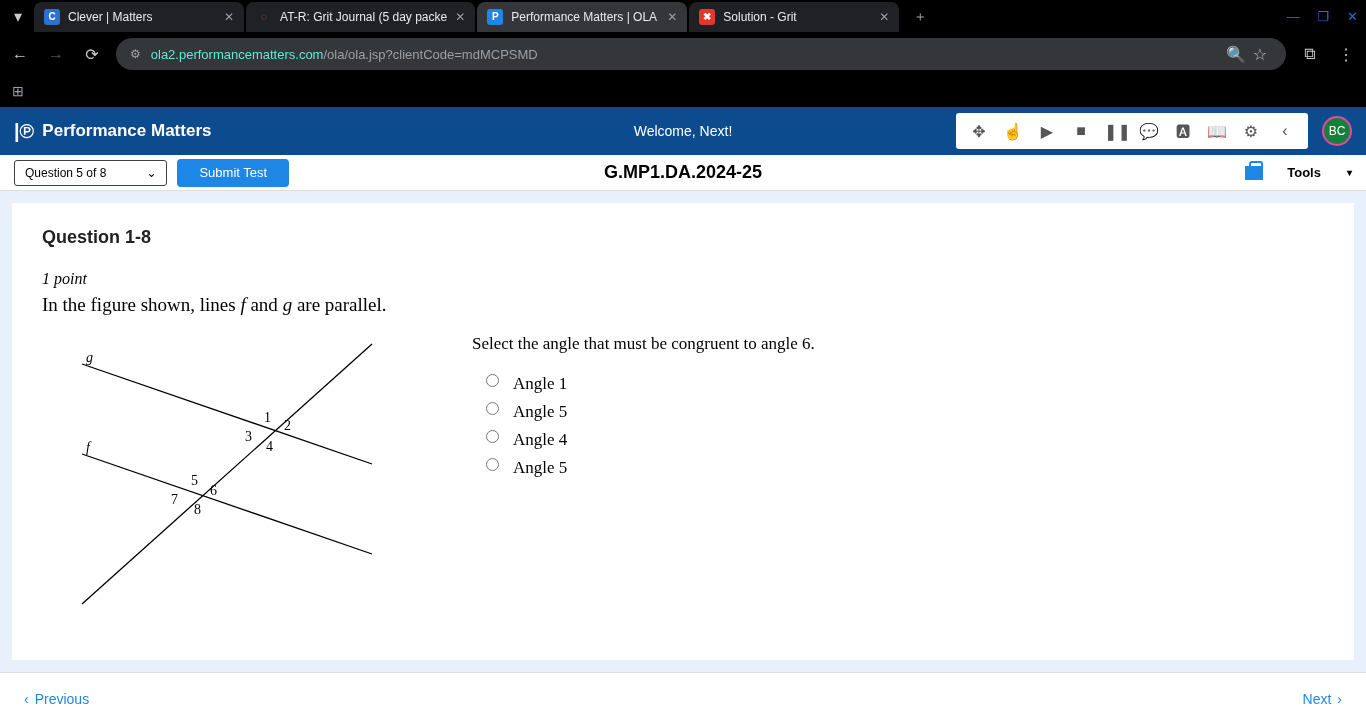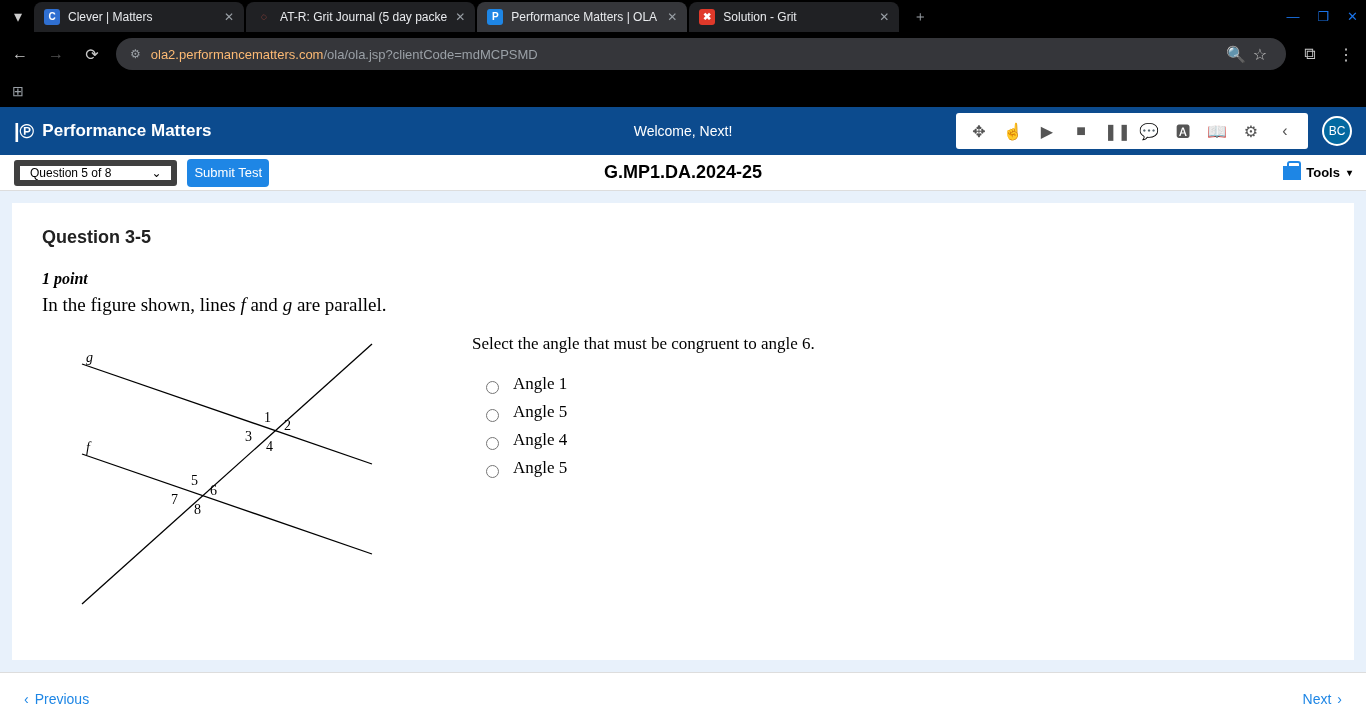--- a/index.html
+++ b/index.html
@@ -17,60 +17,60 @@
 .window-controls { margin-left: auto; display: flex; gap: 18px; color: #9aa0a6; font-size: 13px; }
 .window-controls span { cursor: pointer; }
 .window-controls .min { color: #1a73e8; }
 .window-controls .max { color: #1a73e8; }
 .window-controls .cls { color: #1a73e8; }
 
 .addr-bar { background: #000; height: 42px; display: flex; align-items: center; padding: 0 8px; gap: 12px; }
 .addr-bar .nav-icon { color: #c7c7c7; cursor: pointer; font-size: 16px; width: 24px; text-align: center; }
 .addr-bar .url-box { flex: 1; background: #35363a; height: 32px; border-radius: 16px; display: flex; align-items: center; padding: 0 14px; color: #e8eaed; font-size: 13px; }
 .addr-bar .url-box .site-icon { margin-right: 10px; color: #9aa0a6; font-size: 12px; }
-.addr-bar .url-box .domain { color: #fdba74; }
+.addr-bar .url-box .domain { color: #5eead4; }
 .addr-bar .url-box .path { color: #9aa0a6; }
 .addr-bar .right-icon { color: #c7c7c7; cursor: pointer; font-size: 16px; width: 24px; text-align: center; }
 
 .bookmark-bar { background: #000; height: 32px; display: flex; align-items: center; padding: 0 12px; color: #9aa0a6; font-size: 14px; }
 
 
 .app-header { background: #0c4b8e; height: 48px; display: flex; align-items: center; padding: 0 14px; color: #fff; }
 .app-header .logo { display: flex; align-items: center; gap: 8px; font-size: 17px; font-weight: 600;}
 .app-header .logo-icon { font-size: 20px; }
 .app-header .welcome { margin-left: auto; margin-right: auto; position: absolute; left: 50%; transform: translateX(-50%); font-size: 14px; }
 .toolbar { margin-left: auto; display: flex; align-items: center; gap: 6px; }
 .toolbar-group { background: #fff; height: 36px; display: flex; align-items: center; gap: 12px; padding: 0 12px; border-radius: 3px; }
 .toolbar-group .tbtn { color: #555; cursor: pointer; font-size: 16px; width: 22px; text-align: center; }
-.avatar { width: 30px; height: 30px; border-radius: 50%; background: #0369a1; border: 2px solid #ffffff; display: flex; align-items: center; justify-content: center; font-size: 12px; margin-left: 8px; cursor: pointer; color:#fff;}
+.avatar { width: 30px; height: 30px; border-radius: 50%; background: #15803d; border: 2px solid #ec4899; display: flex; align-items: center; justify-content: center; font-size: 12px; margin-left: 8px; cursor: pointer; color:#fff;}
 
 
 .sub-bar { background: #fff; height: 36px; display: flex; align-items: center; padding: 0 14px; border-bottom: 1px solid #ddd; }
-.q-select { border: 6px solid #404040; height: 26px; display: flex; align-items: center; padding: 0 10px; font-size: 12px; border-radius: 3px; cursor: pointer; }
+.q-select { border: 1px solid #404040; height: 26px; display: flex; align-items: center; padding: 0 10px; font-size: 12px; border-radius: 3px; cursor: pointer; }
 .q-select .chev { margin-left: 40px; }
-.submit-btn { background: #1e86e5; color: #fff; border: none; height: 28px; padding: 0 7px; font-size: 13px; border-radius: 4px; margin-left: 10px; cursor: pointer; }
+.submit-btn { background: #1e86e5; color: #fff; border: none; height: 28px; padding: 0 22px; font-size: 13px; border-radius: 4px; margin-left: 10px; cursor: pointer; }
 .test-code { position: absolute; left: 50%; transform: translateX(-50%); font-size: 18px; font-weight: 600; }
-.tools { margin-left: auto; display: flex; align-items: center; gap: 5px; font-size: 13px; cursor: pointer; font-weight: 600; }
+.tools { margin-left: auto; display: flex; align-items: center; gap: 24px; font-size: 13px; cursor: pointer; font-weight: 600; }
 .tools .toolbox-icon { width: 18px; height: 14px; background: #1e86e5; position: relative; }
 .tools .toolbox-icon::before { content:''; position:absolute; top:-5px; left:4px; width:10px; height:5px; border:2px solid #1e86e5; border-bottom:none; border-radius: 3px 3px 0 0;}
 .tools .caret { font-size: 10px; margin-left: 2px; }
 
 
 .content-wrap { background: #e8f1fb; padding: 12px; height: calc(724px - 33px - 42px - 32px - 48px - 36px - 52px); overflow: auto; }
 .card { background: #fff; padding: 24px 30px; min-height: 100%; }
 .q-title { font-size: 18px; font-weight: bold; margin-bottom: 22px; color:#222; }
-.points { font-family: 'Times New Roman', serif; font-style: italic; font-weight: bold; font-size: 16px; margin-bottom: 6px; }
+.points { font-family: 'Times New Roman', serif; font-style: italic; font-weight: normal; font-size: 16px; margin-bottom: 6px; }
 .prompt { font-family: 'Times New Roman', serif; font-size: 19px; margin-bottom: 18px; }
 .prompt .var { font-style: italic; }
 
 .q-body { display: flex; gap: 80px; }
 .figure { width: 350px; }
 .answers { font-family: 'Times New Roman', serif; font-size: 17px; }
 .answers .instruct { margin-bottom: 20px; }
-.opt { display: flex; align-items: flex-end; gap: 14px; margin: 8px 0 8px 14px; cursor: pointer; }
+.opt { display: flex; align-items: flex-start; gap: 14px; margin: 8px 0 8px 14px; cursor: pointer; }
 .opt input { cursor: pointer; }
 
 
 .footer { background: #fff; height: 52px; display: flex; align-items: center; padding: 0 24px; border-top: 1px solid #ddd; }
 .nav-link { color: #1e86e5; font-size: 14px; display: flex; align-items: center; gap: 6px; cursor: pointer; }
 .nav-link.next { margin-left: auto; justify-content: space-between; }
 
 svg.fig { stroke: #000; stroke-width: 1.3; }
 svg.fig text { font-family: 'Times New Roman', serif; font-size: 14px; stroke: none; fill: #000; }
 svg.fig .lbl { font-style: italic; }
@@ -159,21 +159,21 @@
   <div class="test-code">G.MP1.DA.2024-25</div>
   <div class="tools">
     <span class="toolbox-icon"></span>
     <span>Tools</span>
     <span class="caret">▾</span>
   </div>
 </div>
 
 <div class="content-wrap">
   <div class="card">
-    <div class="q-title">Question 3-5</div>
+    <div class="q-title">Question 1-8</div>
     <div class="points">1 point</div>
     <div class="prompt">
       <span>In the figure shown, lines </span><span class="var">f</span><span> and </span><span class="var">g</span><span> are parallel.</span>
     </div>
     <div class="q-body">
       <div class="figure">
         <svg class="fig" width="340" height="280" viewBox="0 0 340 280">
 
           <line x1="40" y1="30" x2="330" y2="130"></line>
 

